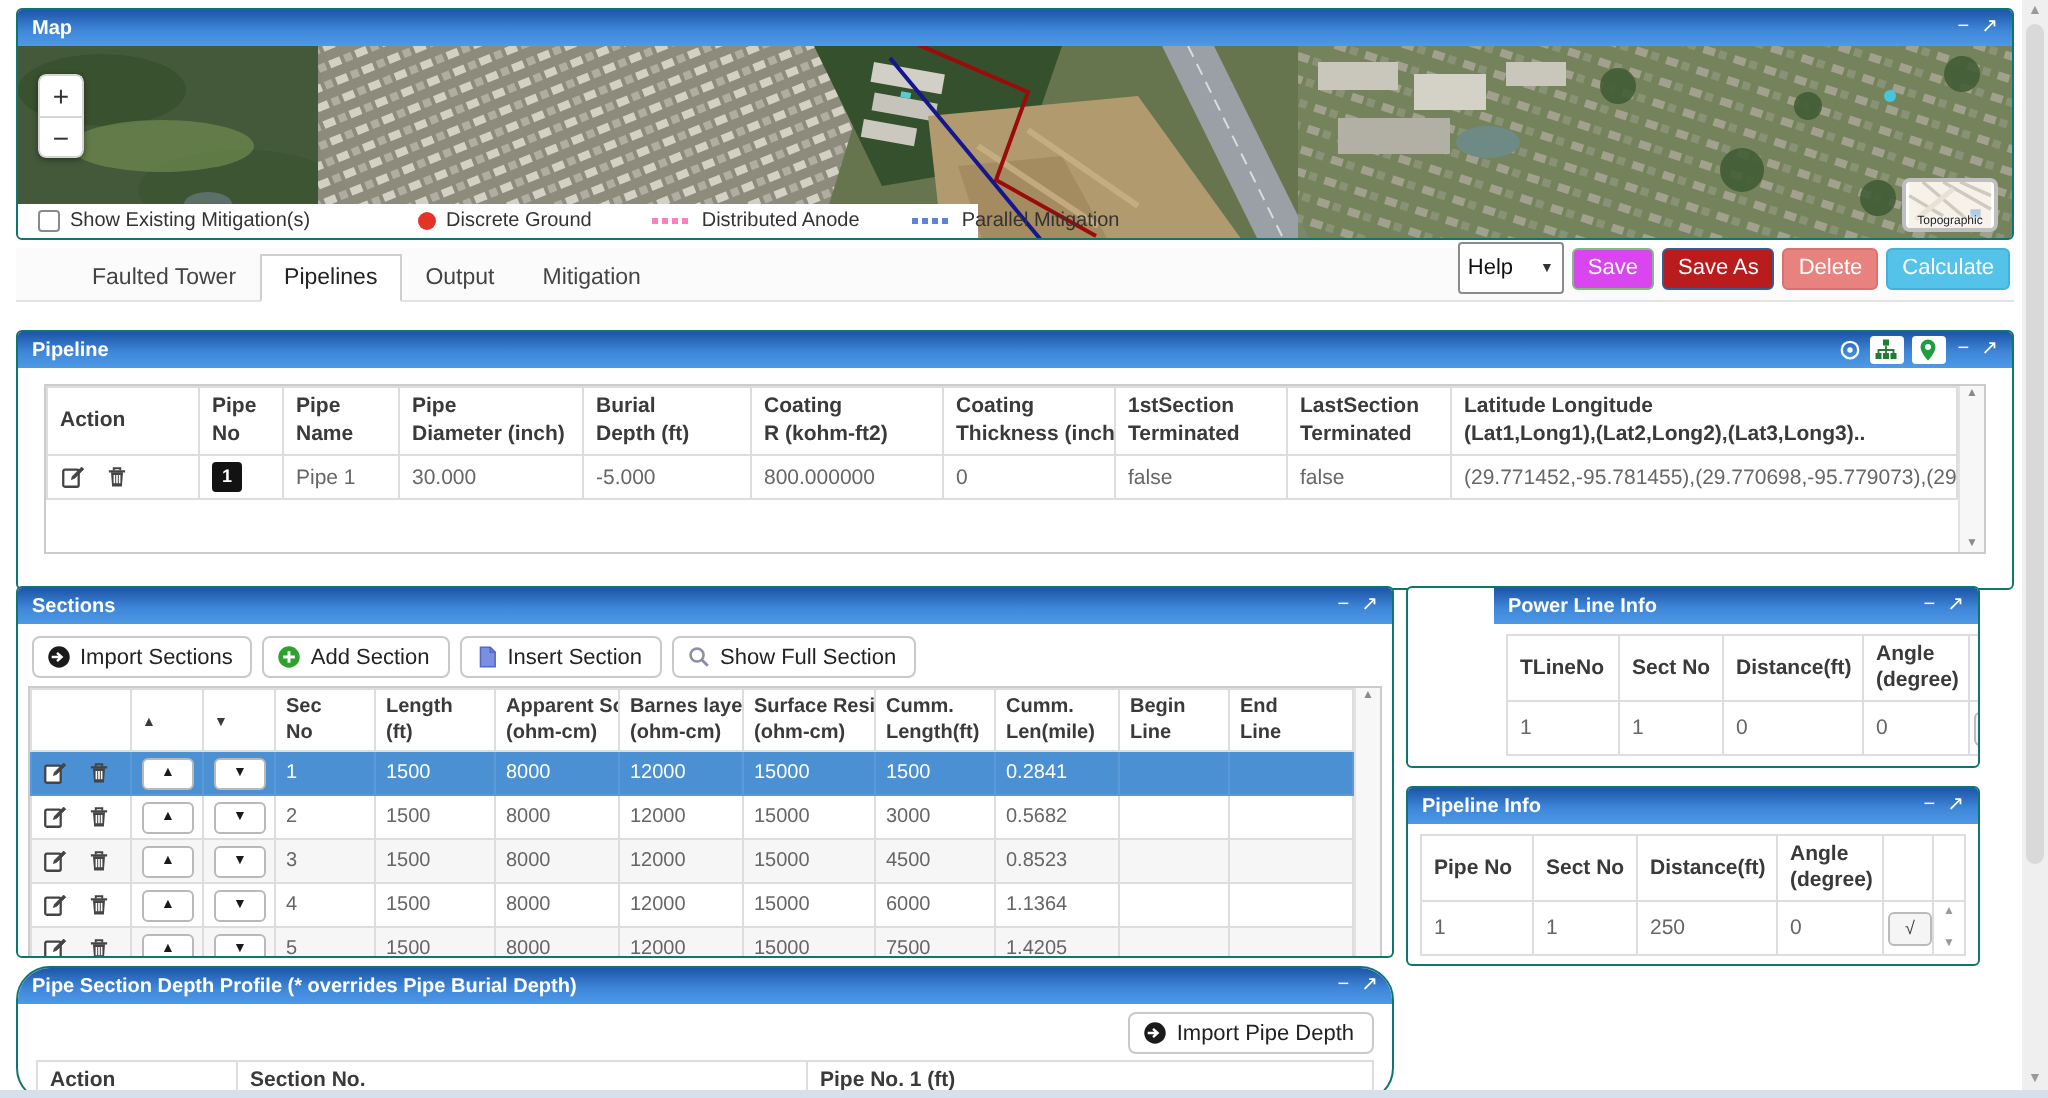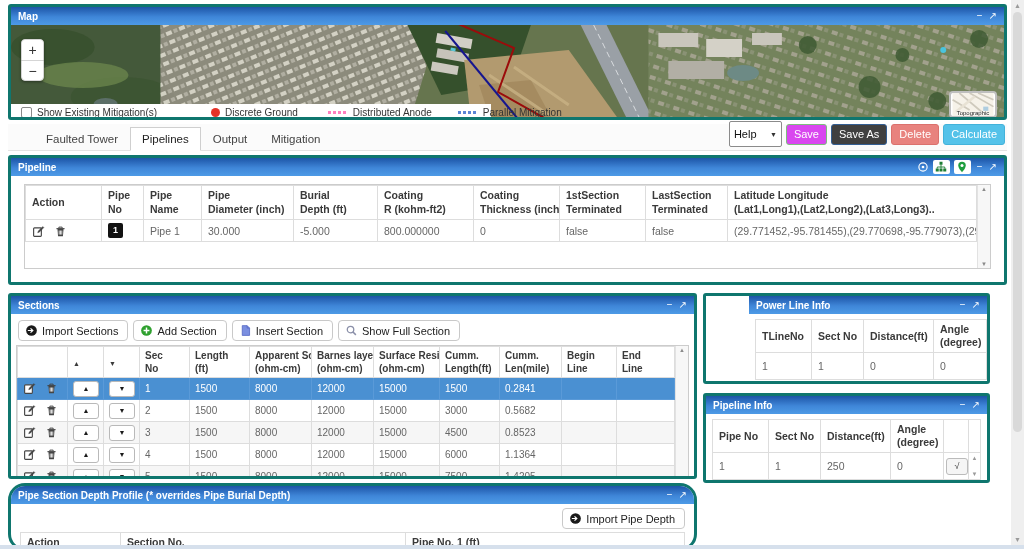--- a/index.html
+++ b/index.html
@@ -1,20 +1,20 @@
 <!DOCTYPE html>
 <html><head>
 <meta charset="utf-8">
 <style>
   * { box-sizing: border-box; margin: 0; padding: 0; }
   html,body { width:1024px; height:549px; background:#fff; font-family:"Liberation Sans",sans-serif; overflow:hidden; }
   .page { position:relative; width:1024px; height:549px; background:#fff; }
 
   
-  .panel { position:absolute; border:3px solid #0f766e; border-radius:3px; background:#fff; overflow:hidden; }
+  .panel { position:absolute; border:1px solid #0f766e; border-radius:3px; background:#fff; overflow:hidden; }
   .panel-h { height:18px; background:linear-gradient(180deg,#1d55a7 0%,#3f86d8 55%,#4d9ae6 100%);
              color:#fff; font-size:10px; font-weight:bold; display:flex; align-items:center; padding:0 7px; }
   .panel-h .sp { flex:1; }
   .ph-ic { color:#fff; font-size:10px; margin-left:6px; font-weight:normal; cursor:pointer; line-height:1; }
   .ph-box { width:17px; height:14px; background:#fff; border-radius:2px; margin-left:4px; display:flex; align-items:center; justify-content:center; }
   .ph-box svg { width:12px; height:12px; }
 
   
   table { border-collapse:collapse; table-layout:fixed; font-size:10.5px; color:#666; background:#fff; }
   th,td { border:1px solid #ddd; padding:3px 6px; text-align:left; vertical-align:middle; white-space:nowrap; overflow:hidden; }
@@ -63,26 +63,26 @@
   .tabbar { position:absolute; left:8px; top:124px; width:999px; height:27px; display:flex; align-items:flex-end;
             border-bottom:1px solid #e3e3e3; background:#fbfbfb; padding-left:26px; }
   .tab { font-size:11.5px; color:#444; padding:5px 11px; cursor:pointer; border:1px solid transparent; margin-bottom:-1px; }
   .tab.active { background:#fff; border-color:#cfcfcf; border-bottom-color:#fff; color:#222; }
   .tab-actions { margin-left:auto; display:flex; align-items:center; gap:4px; padding:0 2px 3px 0; }
   .help-sel { display:inline-flex; align-items:center; justify-content:space-between; width:53px; height:21px; background:#fff;
               border:1px solid #8b8b8b; border-radius:2px; font-size:11px; color:#111; padding:12px 4px; cursor:pointer; }
   .help-sel .caret { font-size:7px; color:#333; }
   .btn { height:21px; border-radius:3px; padding:0 7px; font-size:11px; color:#fff; display:inline-flex; align-items:center; cursor:pointer; border:1px solid transparent; }
   .btn-save { background:#d946ef; border-color:#7dbd7d; }
-  .btn-saveas { background:#404040; border-color:#335e92;text-align:right; }
+  .btn-saveas { background:#b91c1c; border-color:#335e92;text-align:right; }
   .btn-delete { background:#e8827e; border-color:#db716d; }
   .btn-calc { background:#54c2e9; border-color:#43b2da; }
 
   
-  .pipeline-panel { left:8px; top:155px; width:999px; height:130px; }
+  .pipeline-panel { left:8px; top:165px; width:999px; height:130px; }
   .pipeline-panel .body { padding:8px 13px; }
   .pipeline-wrap { height:85px; }
 
   
   .sections-panel { left:8px; top:293px; width:689px; height:186px; }
   .sections-panel .body { padding:4px 5px; }
   .sec-toolbar { display:flex; gap:5px; margin:2px 2px 4px 2px; }
   .tool-btn { display:inline-flex; align-items:center; gap:4px; background:#fff; border:1px solid #c9c9c9; border-radius:4px;
               padding:3px 9px 3px 6px; font-size:11px; color:#222; cursor:pointer; }
   .tool-btn svg { width:13px; height:13px; }

